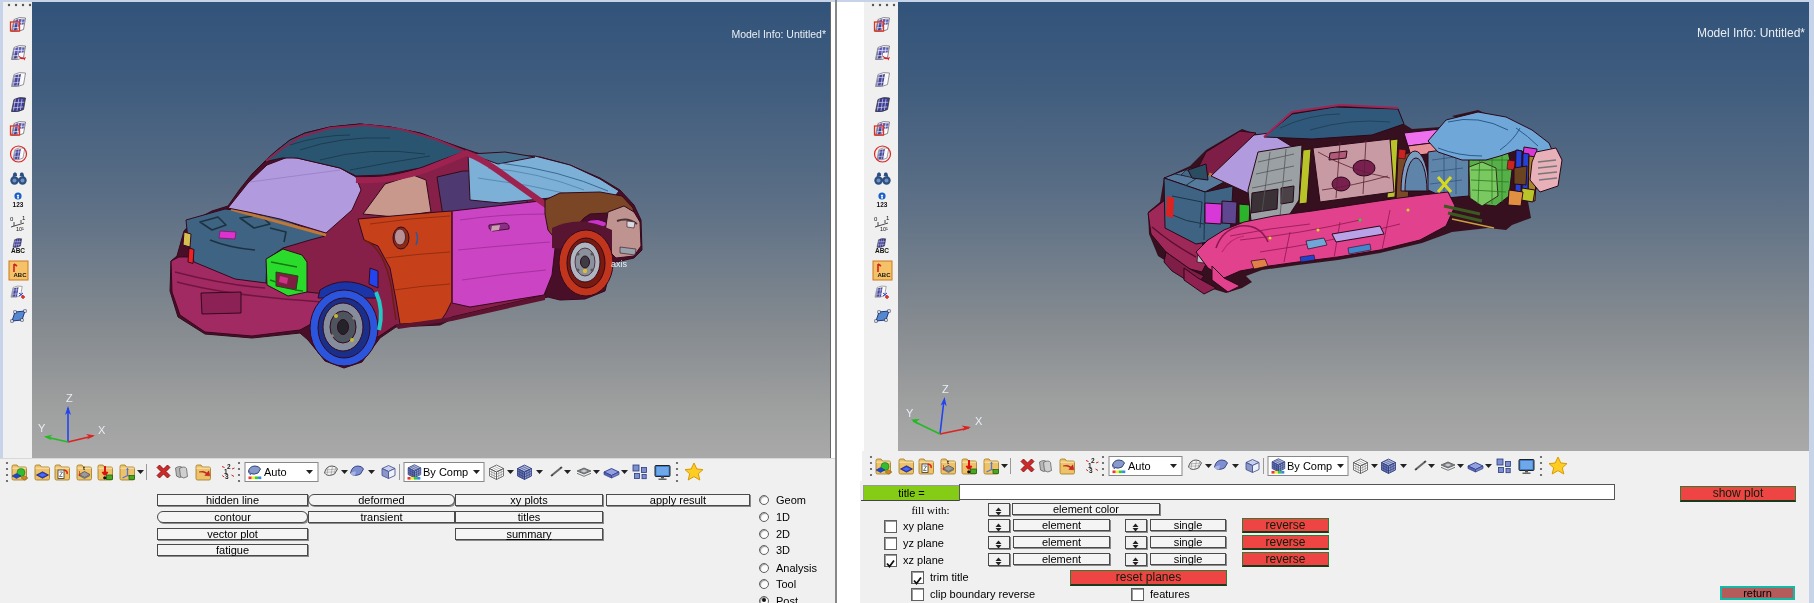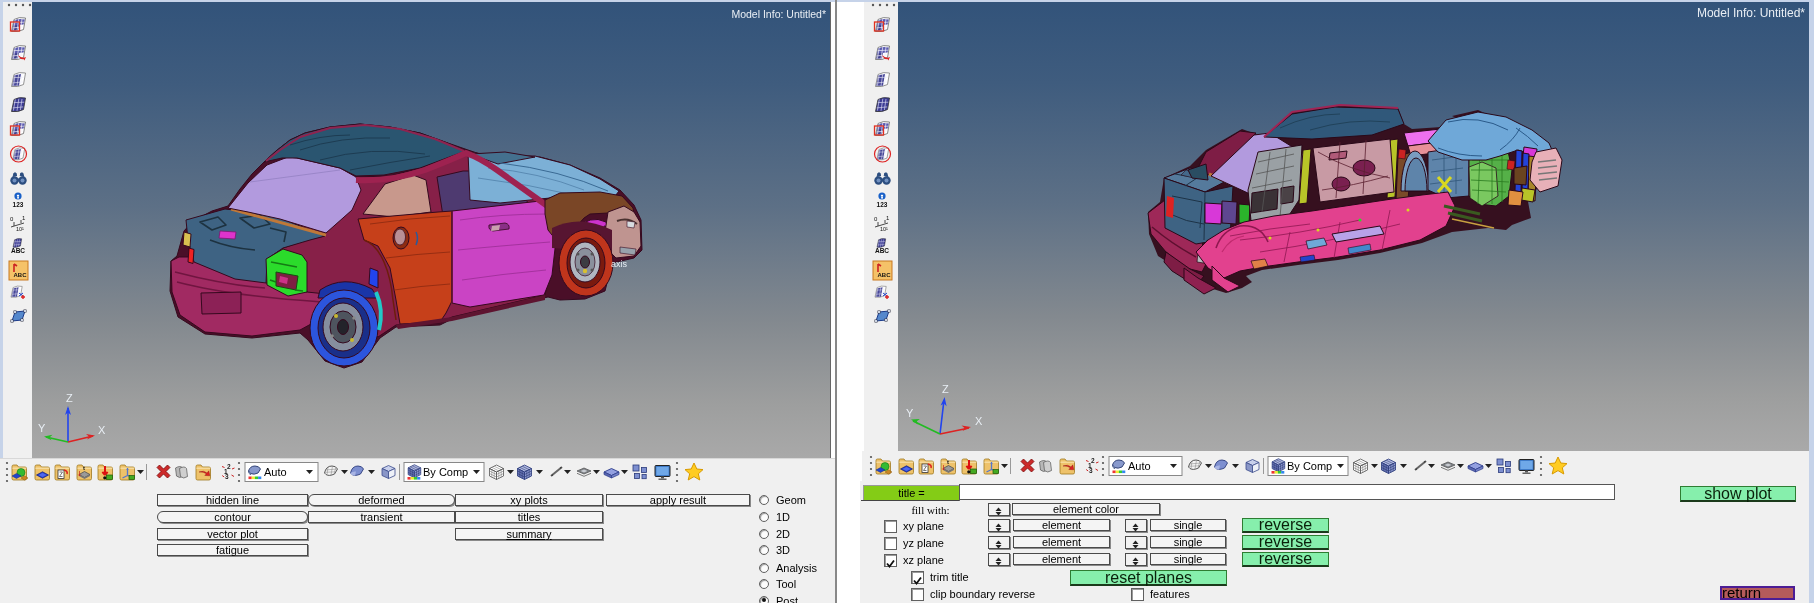--- a/index.html
+++ b/index.html
@@ -1,24 +1,24 @@
 <!DOCTYPE html>
 <html><head><meta charset="utf-8">
 <style>
 html,body{margin:0;padding:0;}
 body{width:1814px;height:603px;position:relative;overflow:hidden;background:#ffffff;
  font-family:"Liberation Sans",sans-serif;}
 .abs{position:absolute;}
 .vp{background:linear-gradient(to bottom,#32537a 0%,#3f5c7e 18%,#5d7086 45%,#83898f 70%,#9d9e9e 88%,#a9a9a9 100%);}
 .tb{background:#f0f0f0;}
-.mi{color:#e9eef4;font-size:11px;}
+.mi{color:#e9eef4;font-size:11px;margin-top:20px;}
 .btn{position:absolute;background:#f4f4f4;border:1px solid #4a4a4a;box-shadow:1px 1px 0 #8a8a8a;
  font-size:11px;color:#000;text-align:center;line-height:11px;}
-.gbtn{position:absolute;background:#86efac;border:1px solid #2e7d32;border-bottom:2px solid #1b3a1b;
- font-size:16px;color:#0a200a;text-align:center;}
+.gbtn{position:absolute;background:#ef4444;border:1px solid #2e7d32;border-bottom:2px solid #1b3a1b;
+ font-size:12px;color:#0a200a;text-align:center;}
 .lbl{position:absolute;font-size:11px;color:#000;white-space:nowrap;}
 .cb{position:absolute;width:11px;height:11px;background:#fff;border:1px solid #606060;
  box-shadow:inset 1px 1px 0 #9a9a9a;}
 .radio{position:absolute;width:8px;height:8px;border-radius:50%;background:#fdfdfd;
  border:1px solid #606060;box-shadow:inset 1px 1px 1px #9a9a9a;margin-top:1px;}
 .sp{position:absolute;background:#f2f2f2;border:1px solid #4a4a4a;box-shadow:1px 1px 0 #8a8a8a;}
 </style></head>
 <body>
 
 <svg width="0" height="0" style="position:absolute">
@@ -653,14 +653,14 @@
   <div class="cb" style="left:74px;top:571px;"><svg width="11" height="11">
         <use href="#check"></use>
       </svg></div>
     <div class="lbl" style="left:93px;top:571px;">trim title</div>
   <div class="gbtn" style="left:233px;top:570px;width:155px;height:13px;line-height:13px;">reset planes</div>
 
   <div class="cb" style="left:74px;top:588px;"></div>
     <div class="lbl" style="left:93px;top:588px;">clip boundary reverse</div>
   <div class="cb" style="left:294px;top:588px;"></div>
     <div class="lbl" style="left:313px;top:588px;">features</div>
-  <div class="abs" style="left:883px;top:586px;width:71px;height:10px;background:#b55b5b;border:2px solid #4c1d95;font-size:15px;line-height:10px;">return</div>
+  <div class="abs" style="left:883px;top:586px;width:71px;height:10px;background:#b55b5b;border:2px solid #14b8a6;font-size:11px;text-align:center;line-height:10px;">return</div>
 </div>
 
 </body></html>

